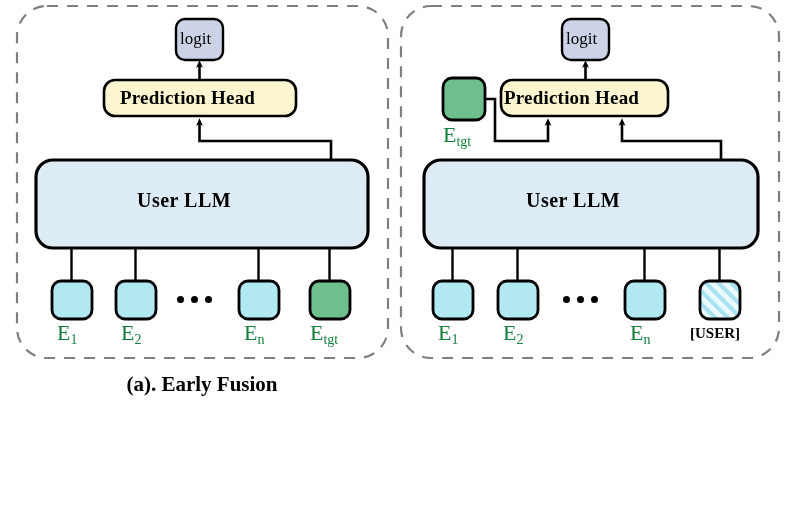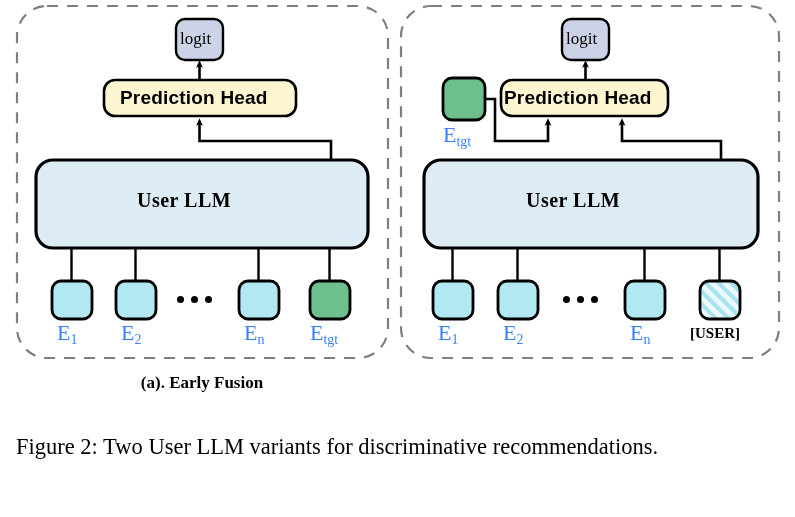--- a/index.html
+++ b/index.html
@@ -38,58 +38,58 @@
   }
 
   .logit-label {
     font-family: "Liberation Serif", serif;
     font-size: 17px;
     font-weight: 400;
     color: #000;
   }
 
   .head-label {
-    font-family: Liberation Sans, sans-serif;
+    font-family: Liberation Serif, serif;
     font-size: 19px;
     font-weight: bold;
     color: #000;
     letter-spacing: 0.2px;
   }
 
   .llm-label {
     font-family: "Liberation Serif", serif;
     font-size: 20px;
     font-weight: bold;
     color: #000;
     letter-spacing: 0.5px;
   }
 
   .emb-label {
     font-family: "Liberation Serif", serif;
     font-size: 22px;
     font-weight: 400;
-    color: #3b82f6;
+    color: #15803d;
   }
   .emb-label sub {
     font-size: 14px;
     vertical-align: baseline;
     position: relative;
     top: 4px;
   }
 
   .user-token-label {
     font-family: "Liberation Serif", serif;
     font-size: 15px;
     font-weight: 700;
     color: #000;
   }
 
   .panel-caption {
     font-family: "Liberation Serif", serif;
-    font-size: 17px;
+    font-size: 21px;
     font-weight: bold;
     color: #000;
     text-align: center;
   }
 
   .ellipsis-dots {
     position: absolute;
     display: flex;
     gap: 7px;
     align-items: center;
@@ -226,15 +226,14 @@
   </div>
   <div class="txt emb-label" style="left:503px; top:322px;">
     <span>E</span><sub>2</sub>
   </div>
   <div class="txt emb-label" style="left:630px; top:322px;">
     <span>E</span><sub>n</sub>
   </div>
   <div class="txt user-token-label" style="left:690px; top:326px;">[USER]</div>
 
 
-  <div id="figure-caption">Figure 2: Two User LLM variants for discriminative recommendations.</div>
 
 </div>
 
 </body></html>

